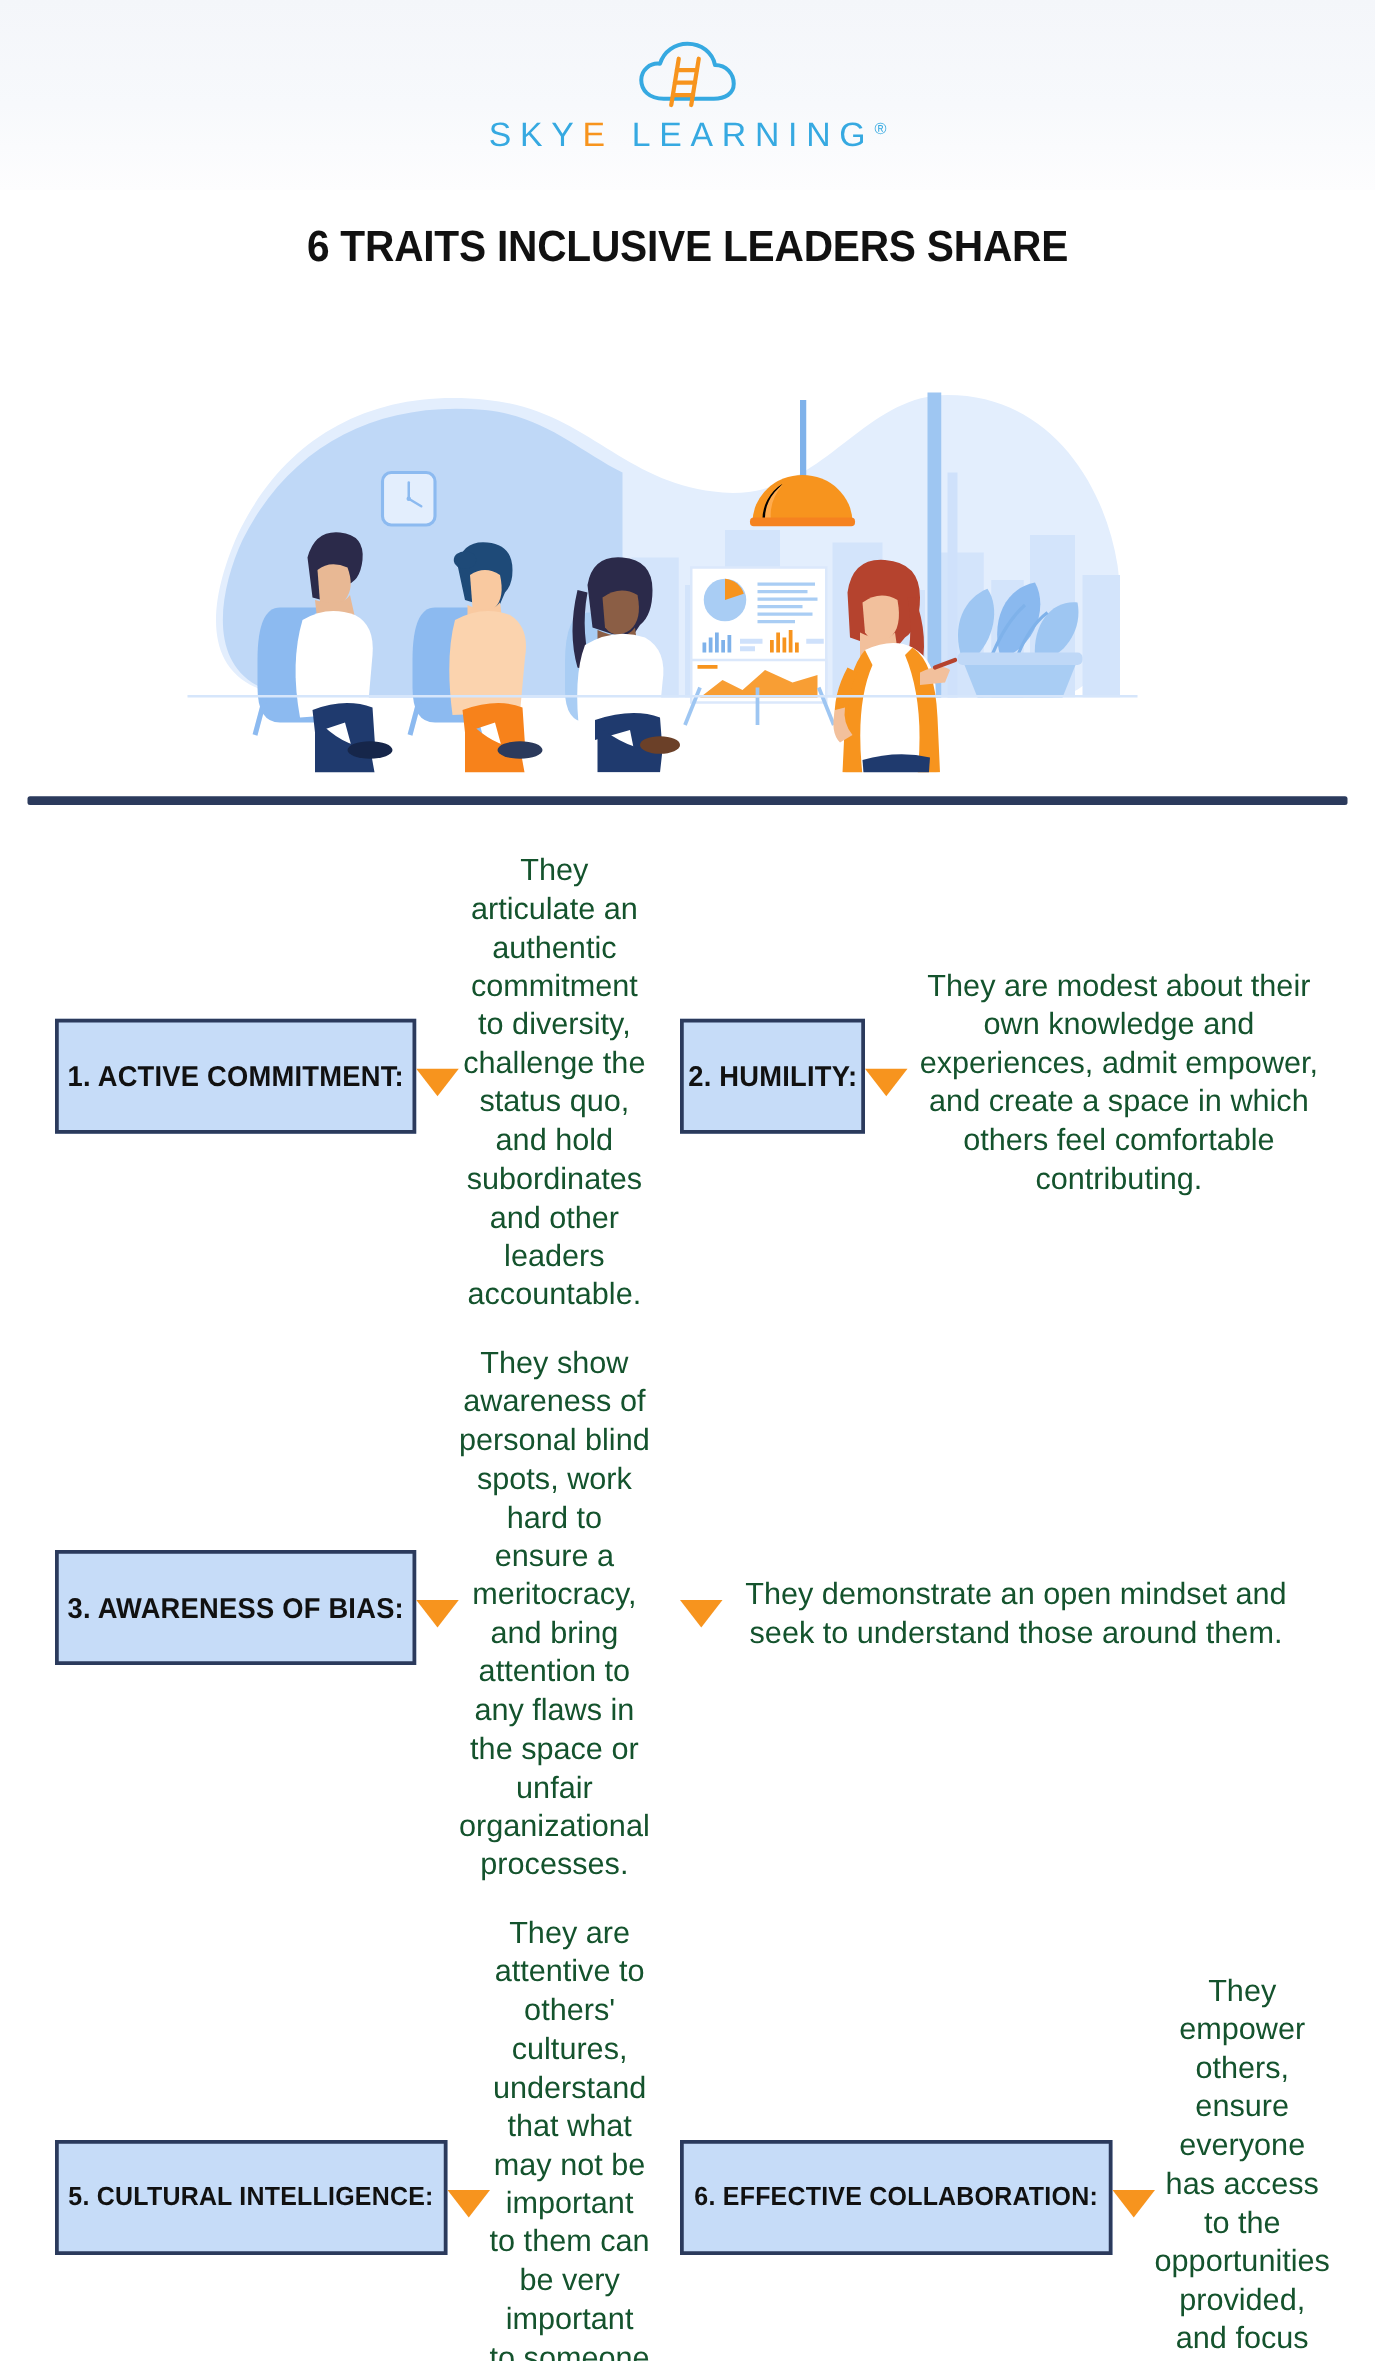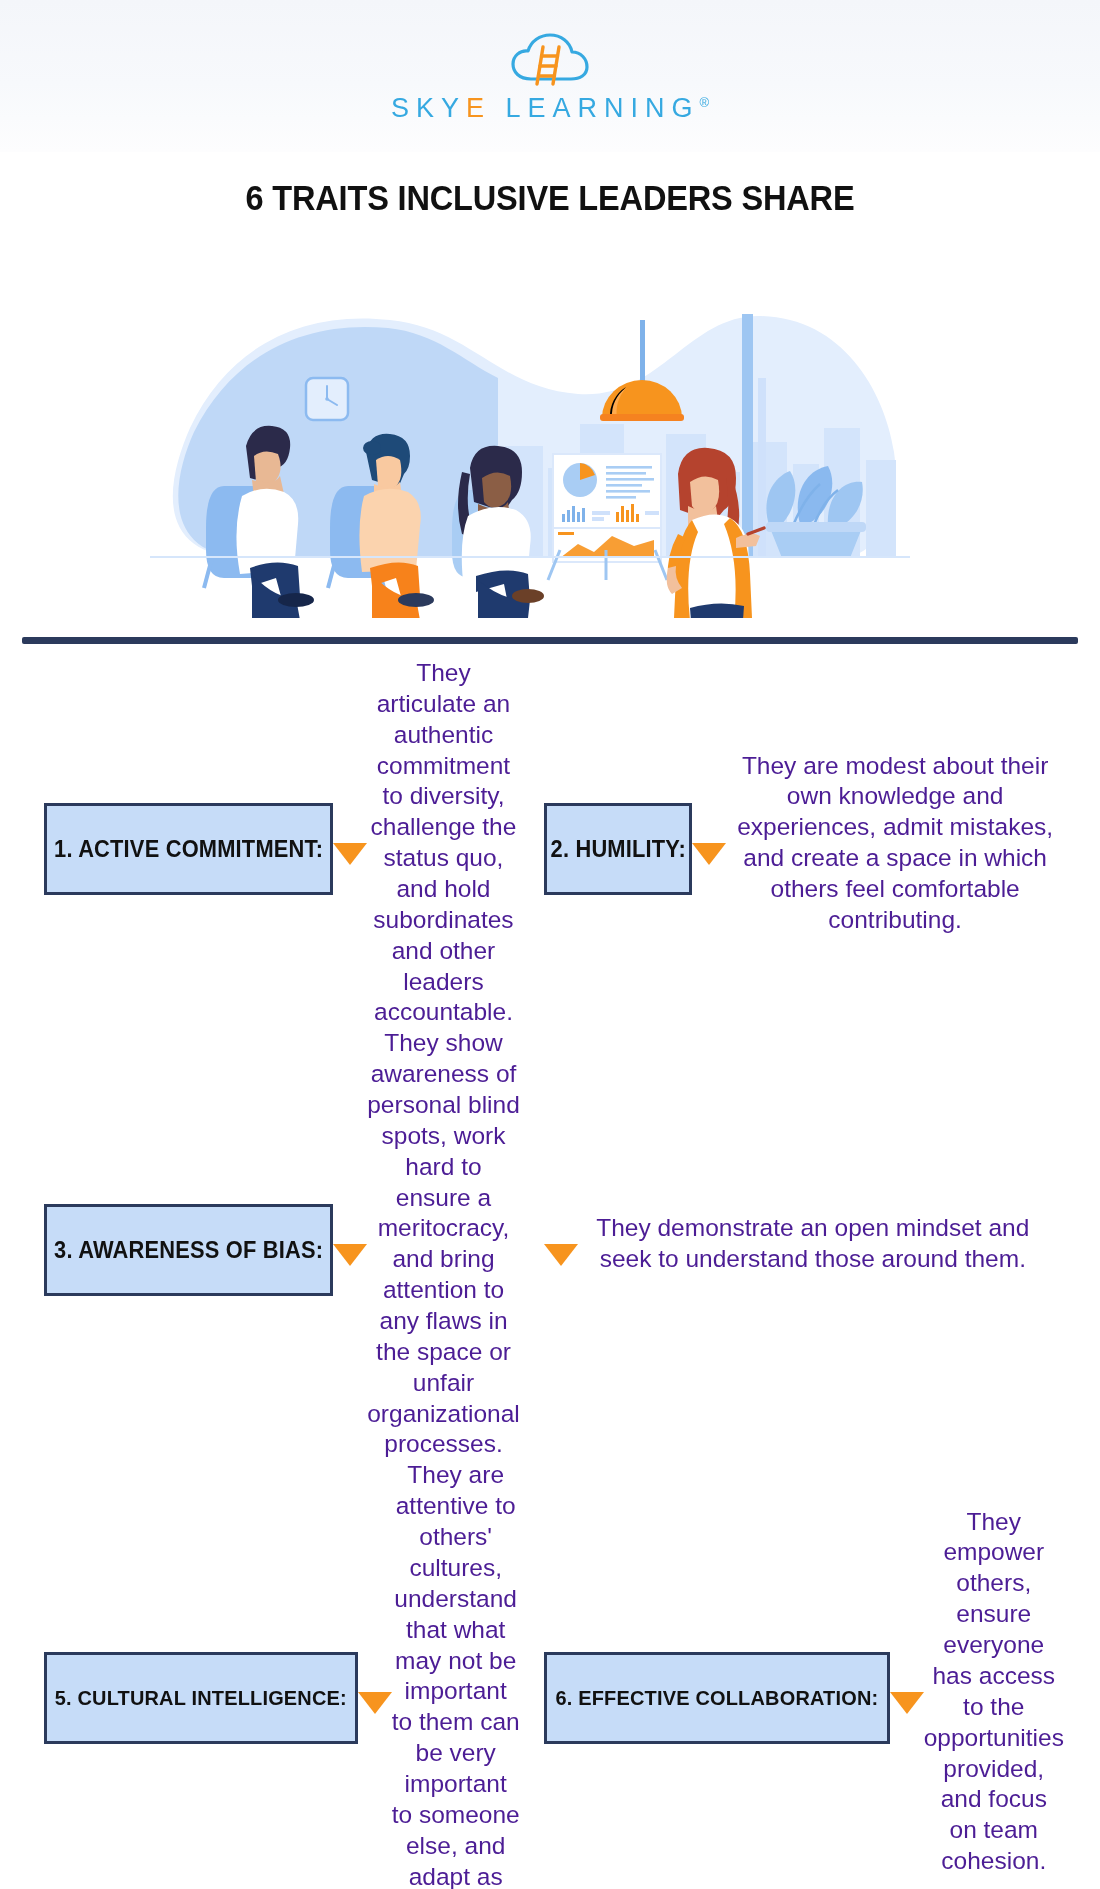--- a/index.html
+++ b/index.html
@@ -111,23 +111,24 @@
   .trait-label.small { font-size: 21px; }
 
   .arrow {
     width: 0; height: 0;
     border-left: 17px solid transparent;
     border-right: 17px solid transparent;
     border-top: 22px solid #f7941e;
     margin-top: 22px;
   }
   .trait-desc {
+    margin-top: 24px;
     font-size: 24.5px;
     line-height: 1.26;
-    color: #4c1d95;
+    color: #14532d;
     text-align: center;
     max-width: 470px;
     font-family: "Liberation Sans", sans-serif;
   }
 </style>
 </head>
 <body>
 
 <div class="page">
 
@@ -321,21 +322,21 @@
       </div>
       <div class="arrow"></div>
       <p class="trait-desc">They articulate an authentic commitment to diversity, challenge the status quo, and hold subordinates and other leaders accountable.</p>
     </div>
 
     <div class="cell">
       <div class="trait-box">
         <span class="trait-label">2. HUMILITY:</span>
       </div>
       <div class="arrow"></div>
-      <p class="trait-desc">They are modest about their own knowledge and experiences, admit mistakes, and create a space in which others feel comfortable contributing.</p>
+      <p class="trait-desc">They are modest about their own knowledge and experiences, admit empower, and create a space in which others feel comfortable contributing.</p>
     </div>
 
     <div class="cell">
       <div class="trait-box">
         <span class="trait-label">3. AWARENESS OF BIAS:</span>
       </div>
       <div class="arrow"></div>
       <p class="trait-desc">They show awareness of personal blind spots, work hard to ensure a meritocracy, and bring attention to any flaws in the space or unfair organizational processes.</p>
     </div>
 

